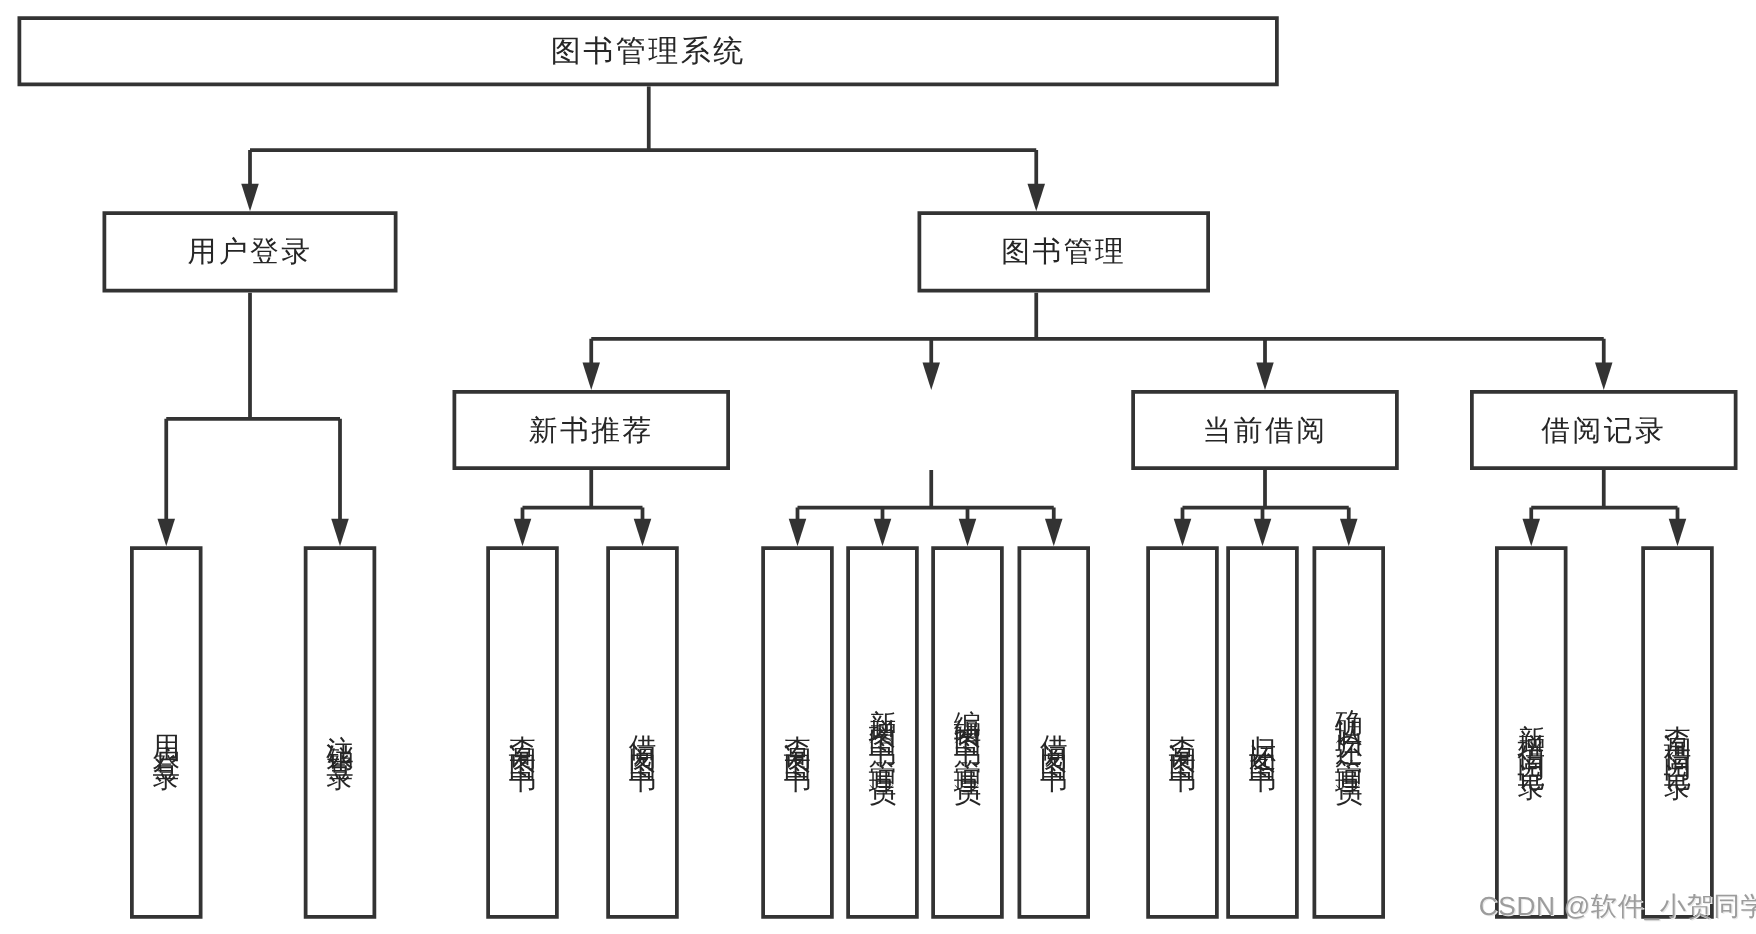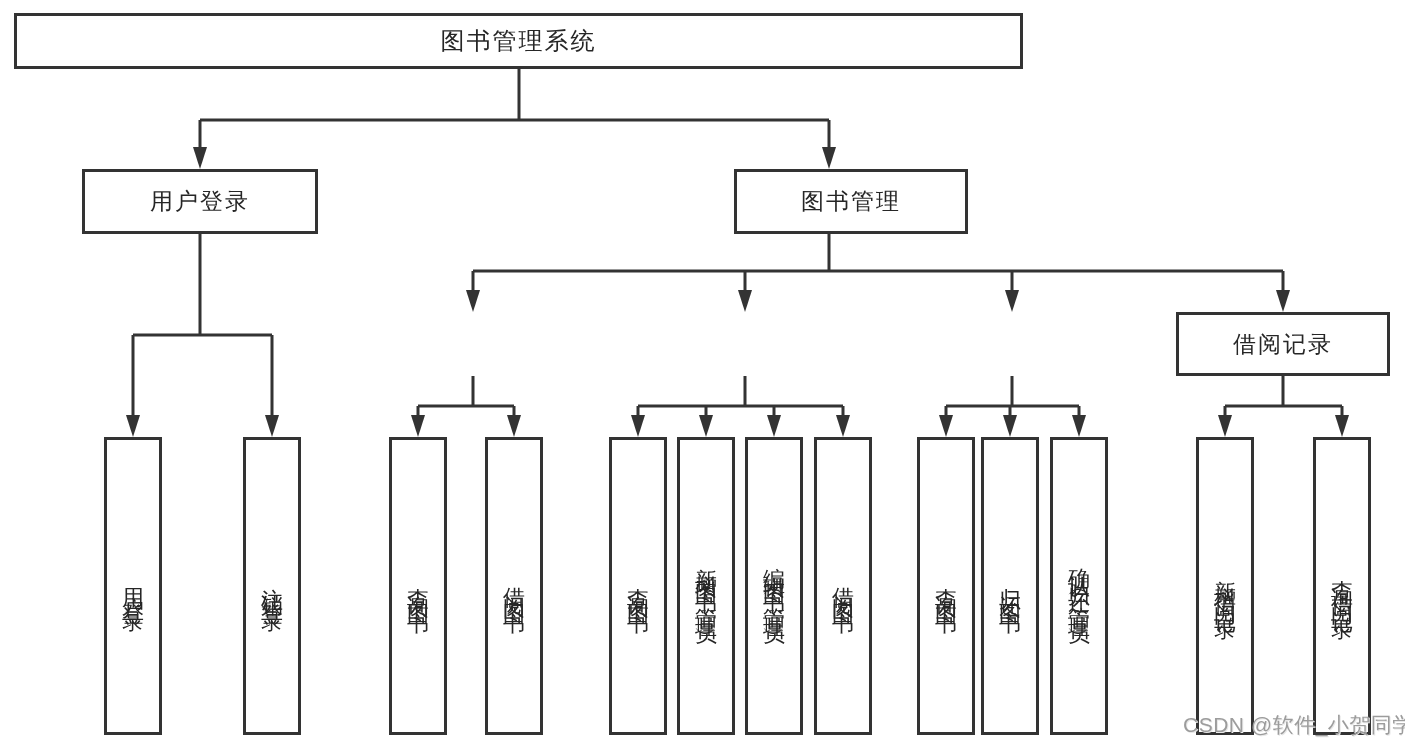--- a/index.html
+++ b/index.html
@@ -120,20 +120,26 @@
     <span class="hlabel">图书管理系统</span>
   </div>
 
   <div class="box" style="left:82px;top:169px;width:236px;height:65px;">
     <span class="hlabel">用户登录</span>
   </div>
   <div class="box" style="left:712px;top:169px;width:234px;height:65px;margin-left:22px;">
     <span class="hlabel">图书管理</span>
   </div>
 
+  <div class="box" style="left:362px;top:312px;width:222px;height:64px;">
+    <span class="hlabel">新书推荐</span>
+  </div>
+  <div class="box" style="left:905px;top:312px;width:214px;height:64px;">
+    <span class="hlabel">当前借阅</span>
+  </div>
   <div class="box" style="left:1176px;top:312px;width:214px;height:64px;">
     <span class="hlabel">借阅记录</span>
   </div>
 
   <div class="box" style="left:104px;top:437px;width:58px;height:298px;">
     <span class="vlabel">用户登录</span>
   </div>
   <div class="box" style="left:243px;top:437px;width:58px;height:298px;">
     <span class="vlabel">注销登录</span>
   </div>

